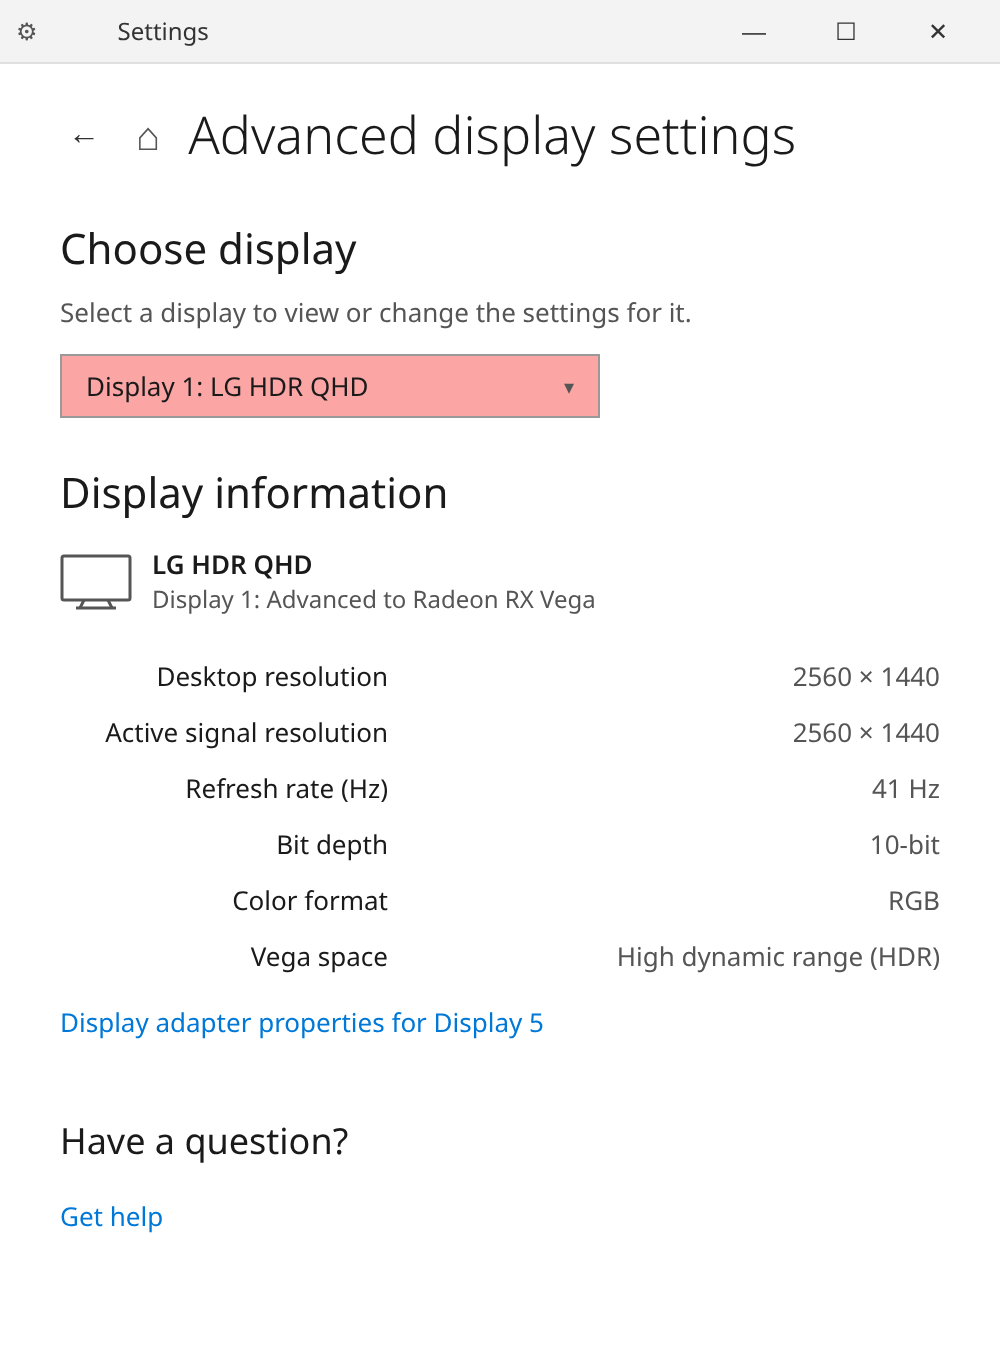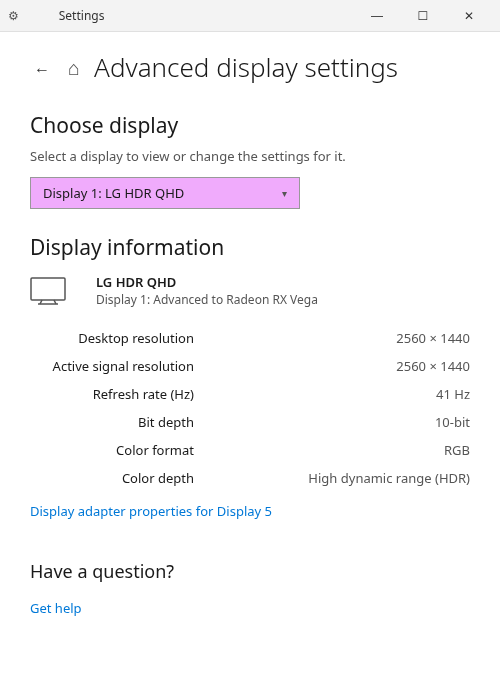--- a/index.html
+++ b/index.html
@@ -125,36 +125,36 @@
     }
 
     
     .dropdown {
       display: flex;
       align-items: center;
       justify-content: space-between;
       width: 270px;
       padding: 6px 12px;
       border: 1px solid #999;
-      background: #f0abfc;
+      background: #fca5a5;
       cursor: pointer;
       font-size: 13px;
       color: #1a1a1a;
     }
 
     .dropdown-chevron {
       font-size: 10px;
       color: #555;
     }
 
     
     .display-info-header {
       display: flex;
       align-items: center;
-      gap: 30px;
+      gap: 10px;
       margin-bottom: 16px;
       padding-top: 4px;
     }
 
     .monitor-icon {
       width: 36px;
       height: 28px;
       flex-shrink: 0;
     }
 
@@ -281,21 +281,21 @@
           </tr>
           <tr>
             <td class="label">Bit depth</td>
             <td class="value">10-bit</td>
           </tr>
           <tr>
             <td class="label">Color format</td>
             <td class="value">RGB</td>
           </tr>
           <tr>
-            <td class="label">Color depth</td>
+            <td class="label">Vega space</td>
             <td class="value">High dynamic range (HDR)</td>
           </tr>
         </tbody>
     </table>
 
     <a class="link">Display adapter properties for Display 5</a>
   </div>
 
   <div class="help-section">
     <h2 class="help-title">Have a question?</h2>

